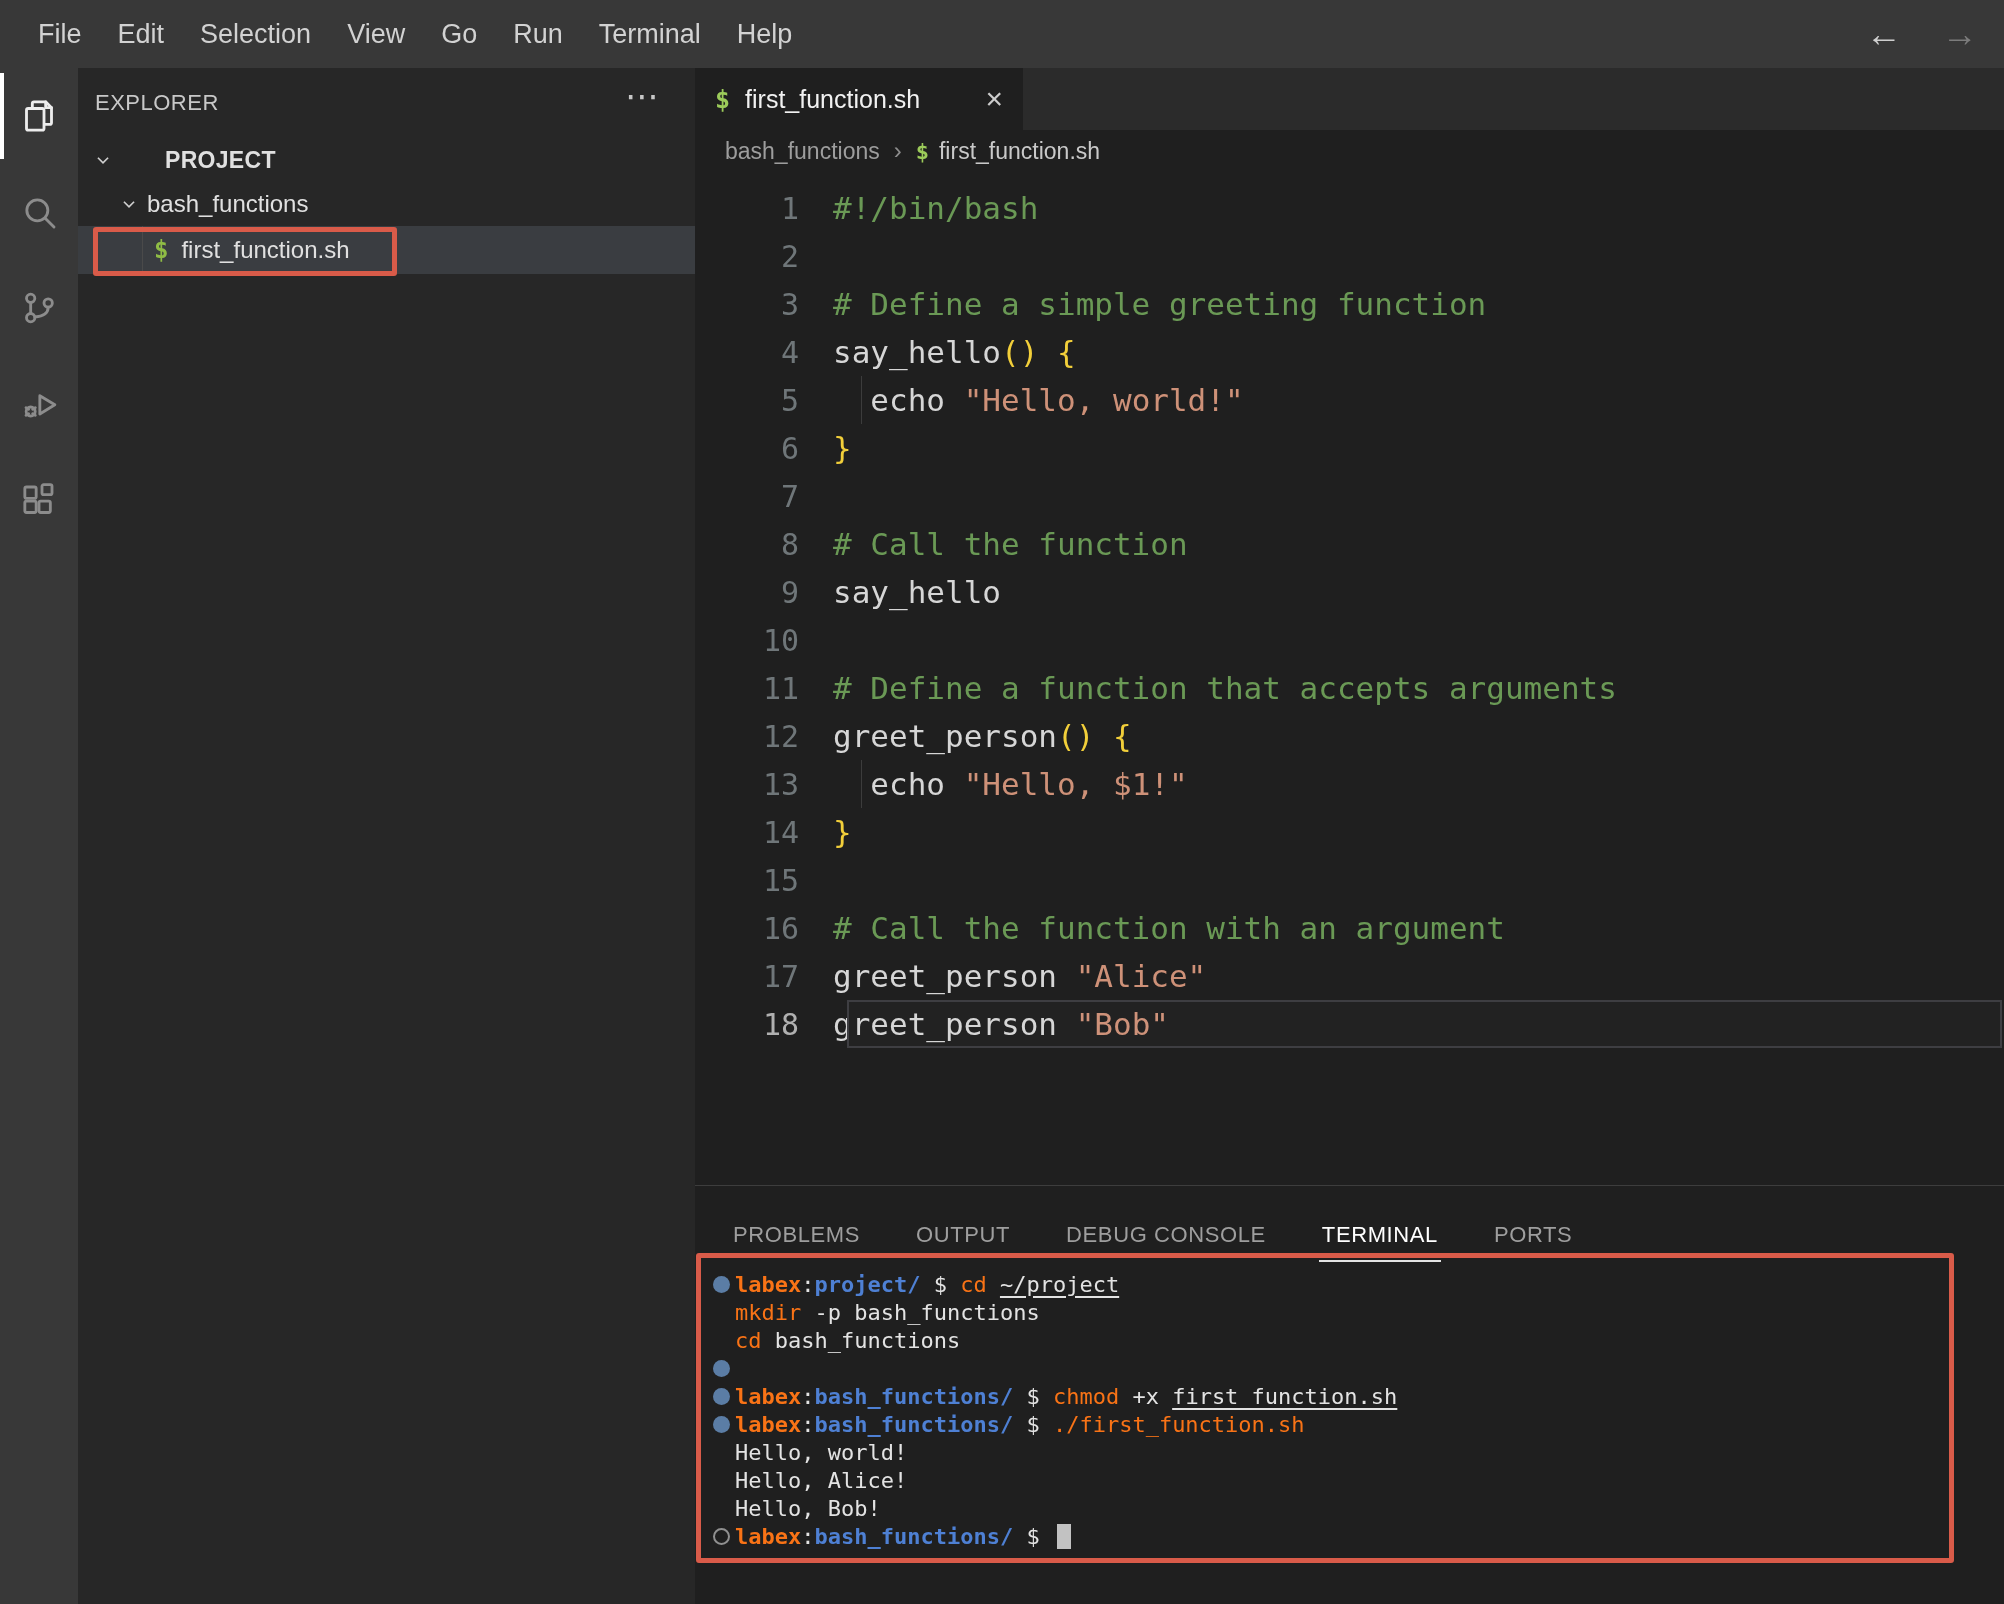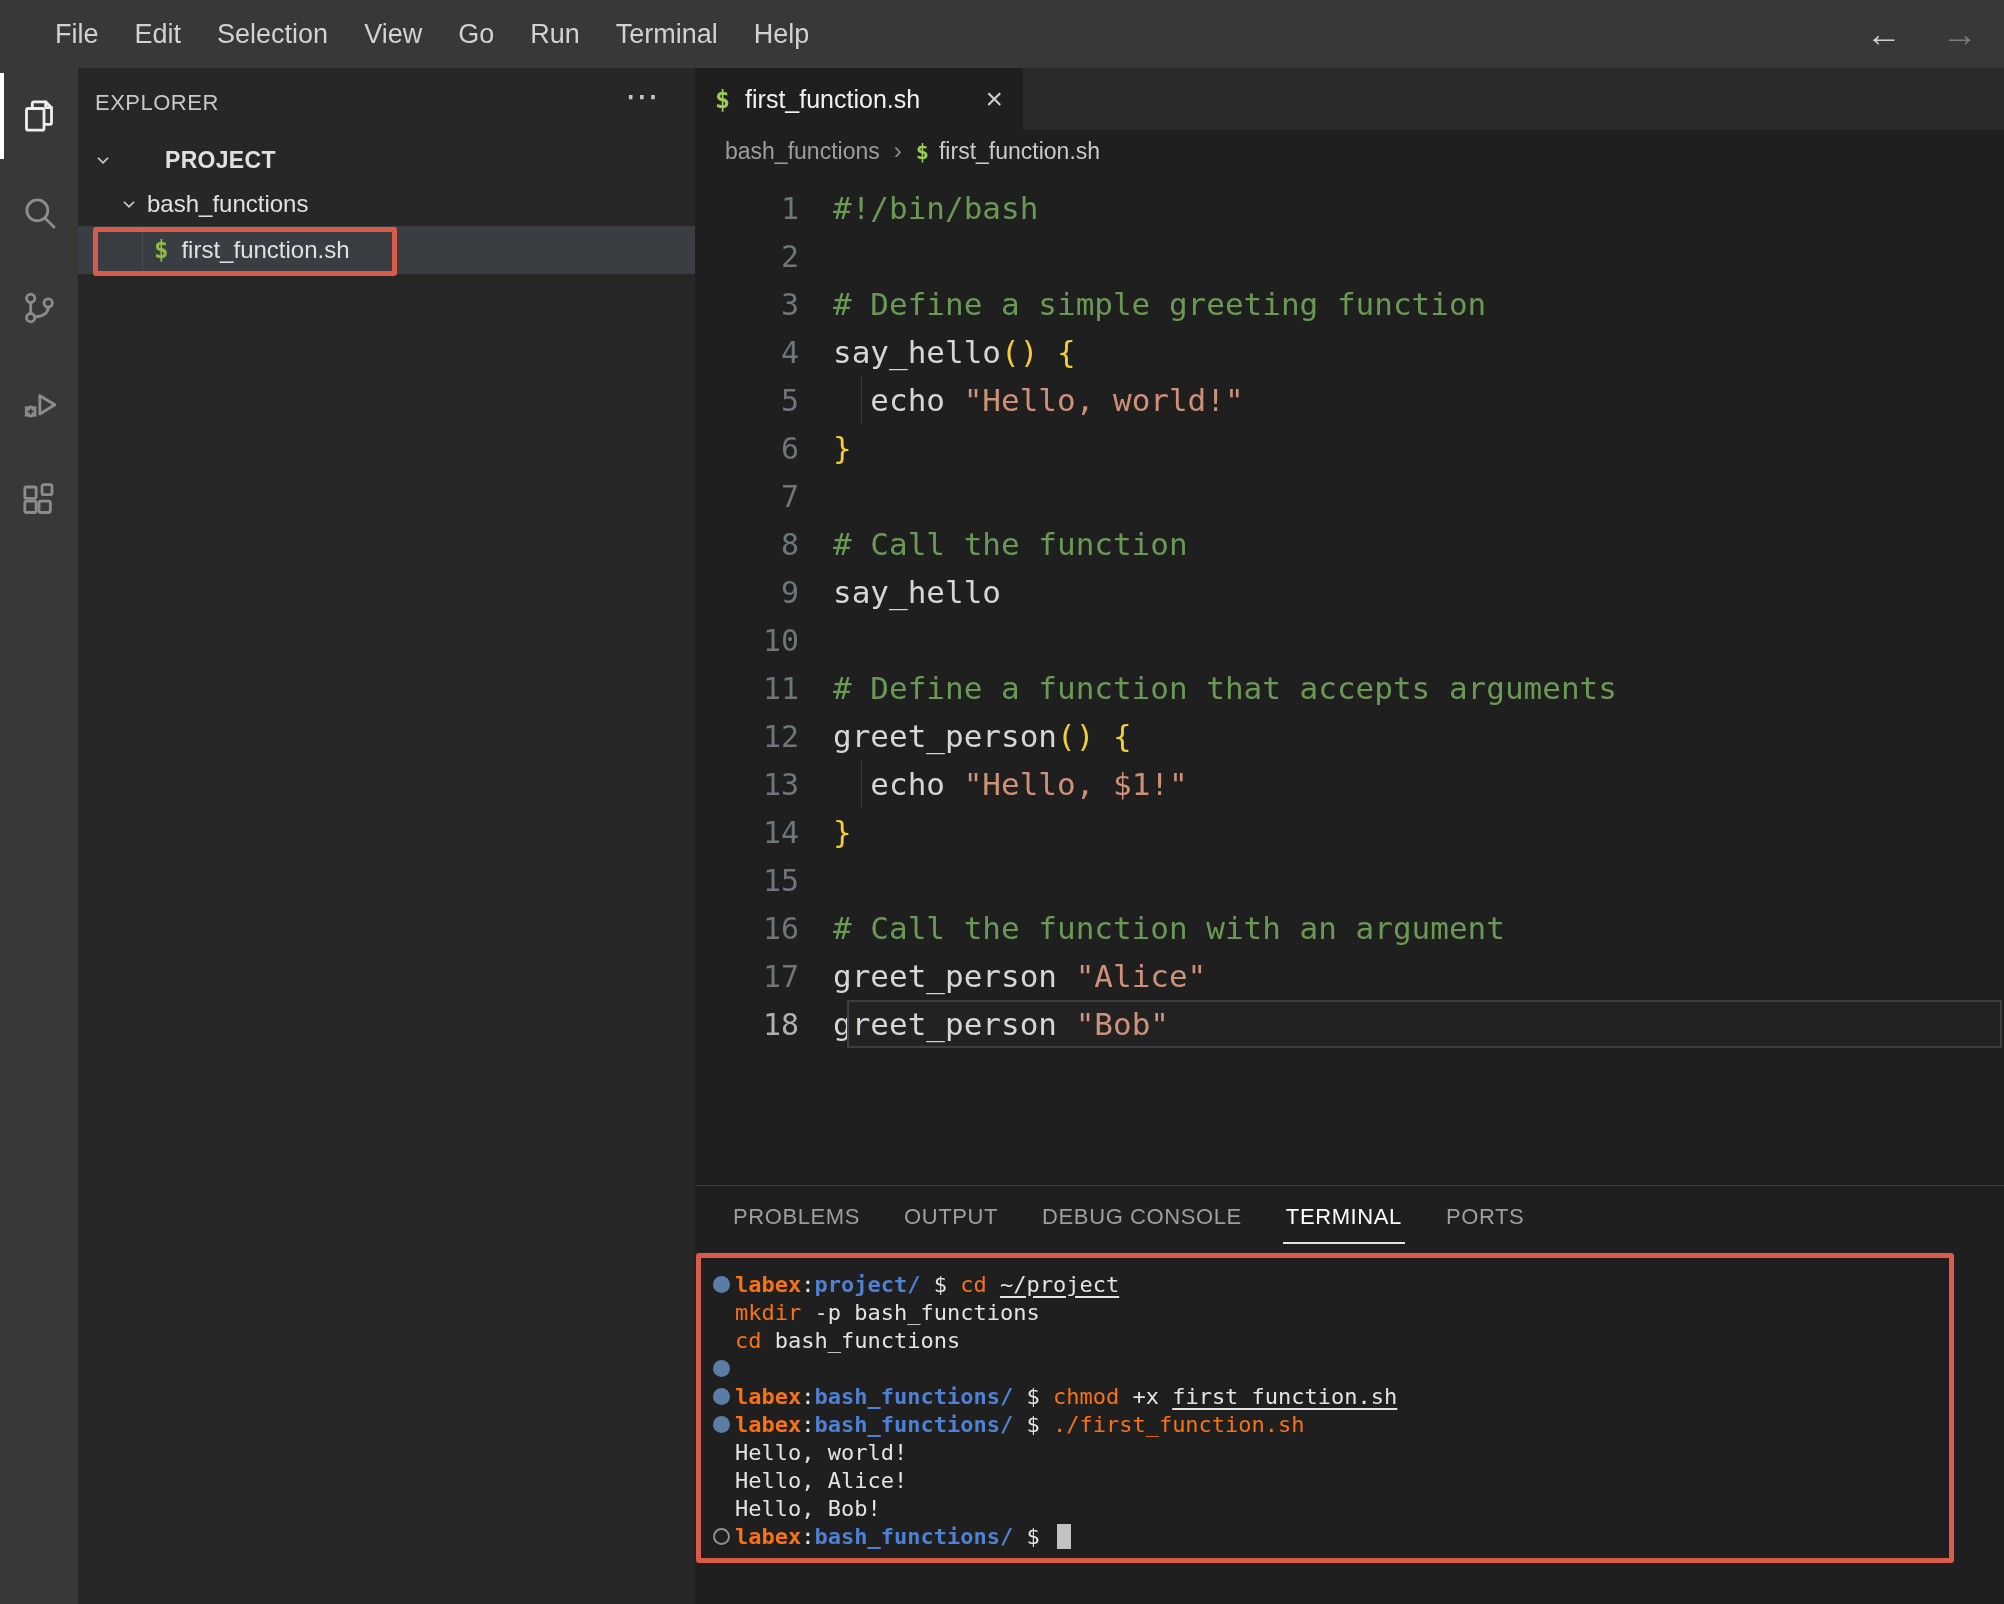--- a/index.html
+++ b/index.html
@@ -1,20 +1,20 @@
 <!DOCTYPE html>
 <html><head>
 <meta charset="utf-8">
 <style>
   html,body{margin:0;padding:0;background:#1f1f1f;}
   #app{position:relative;width:2004px;height:1604px;background:#1f1f1f;overflow:hidden;
        font-family:"Liberation Sans","DejaVu Sans",sans-serif;-webkit-font-smoothing:antialiased;}
   
   .titlebar{position:relative;height:68px;background:#383838;display:flex;align-items:center;
-            padding-left:37px;box-sizing:border-box;}
+            padding-left:20px;box-sizing:border-box;}
   .menus{display:flex;align-items:center;}
   .menu-item{color:#d2d2d2;font-size:27px;padding:0 18px;cursor:default;}
   .navs{position:absolute;right:26px;top:0;height:68px;display:flex;align-items:center;gap:40px;}
   .nav-arrow{font-size:36px;color:#cfcfcf;line-height:1;}
   .nav-arrow.dim{color:#7c7c7c;}
   
   .main{display:flex;height:1536px;}
   
   .activitybar{width:78px;background:#383838;flex:none;display:flex;flex-direction:column;}
   .ab-item{position:relative;height:96px;display:flex;align-items:center;justify-content:center;color:#8c8c8c;}
@@ -54,21 +54,21 @@
   .cline{height:48px;display:flex;align-items:center;position:relative;}
   .gutter{width:104px;flex:none;text-align:right;color:#6f7679;font-size:30px;}
   .ctext{margin-left:34px;white-space:pre;}
   .cline .guide{position:absolute;left:166px;top:0;bottom:0;width:1px;background:#3c3c3c;}
   .cline.current .gutter{color:#b0b0b0;}
   .cline.current::after{content:"";position:absolute;left:152px;right:2px;top:0;bottom:0;
         border:2px solid #3e3e42;background:rgba(255,255,255,0.015);pointer-events:none;}
   .tok-c{color:#6a9955;}.tok-p{color:#d6d6d6;}.tok-s{color:#ce9178;}.tok-y{color:#f2cf3a;}
   
   .panel{height:419px;flex:none;border-top:1px solid #3d3d3d;box-sizing:border-box;display:flex;flex-direction:column;}
-  .panel-tabs{height:62px;flex:none;display:flex;align-items:center;padding-left:38px;gap:44px;}
+  .panel-tabs{height:62px;flex:none;display:flex;align-items:flex-end;padding-left:38px;gap:56px;}
   .ptab{color:#9e9e9e;font-size:22px;letter-spacing:.6px;position:relative;}
   .ptab.active{color:#ffffff;}
   .ptab.active::after{content:"";position:absolute;left:-3px;right:-3px;bottom:-14px;height:2px;background:#e4e4e4;}
   .terminal{flex:1;position:relative;font-family:"DejaVu Sans Mono",monospace;}
   #ann-term{left:1px;top:5px;width:1258px;height:310px;}
   .t-content{padding:22px 0 0 18px;}
   .tline{height:28px;display:flex;align-items:center;font-size:22px;}
   .tb-dot{width:17px;height:17px;border-radius:50%;background:#5b7da5;flex:none;margin-right:5px;}
   .tb-dot.hollow{background:transparent;border:2px solid #909090;box-sizing:border-box;}
   .tb-dot.ph{background:transparent;}

